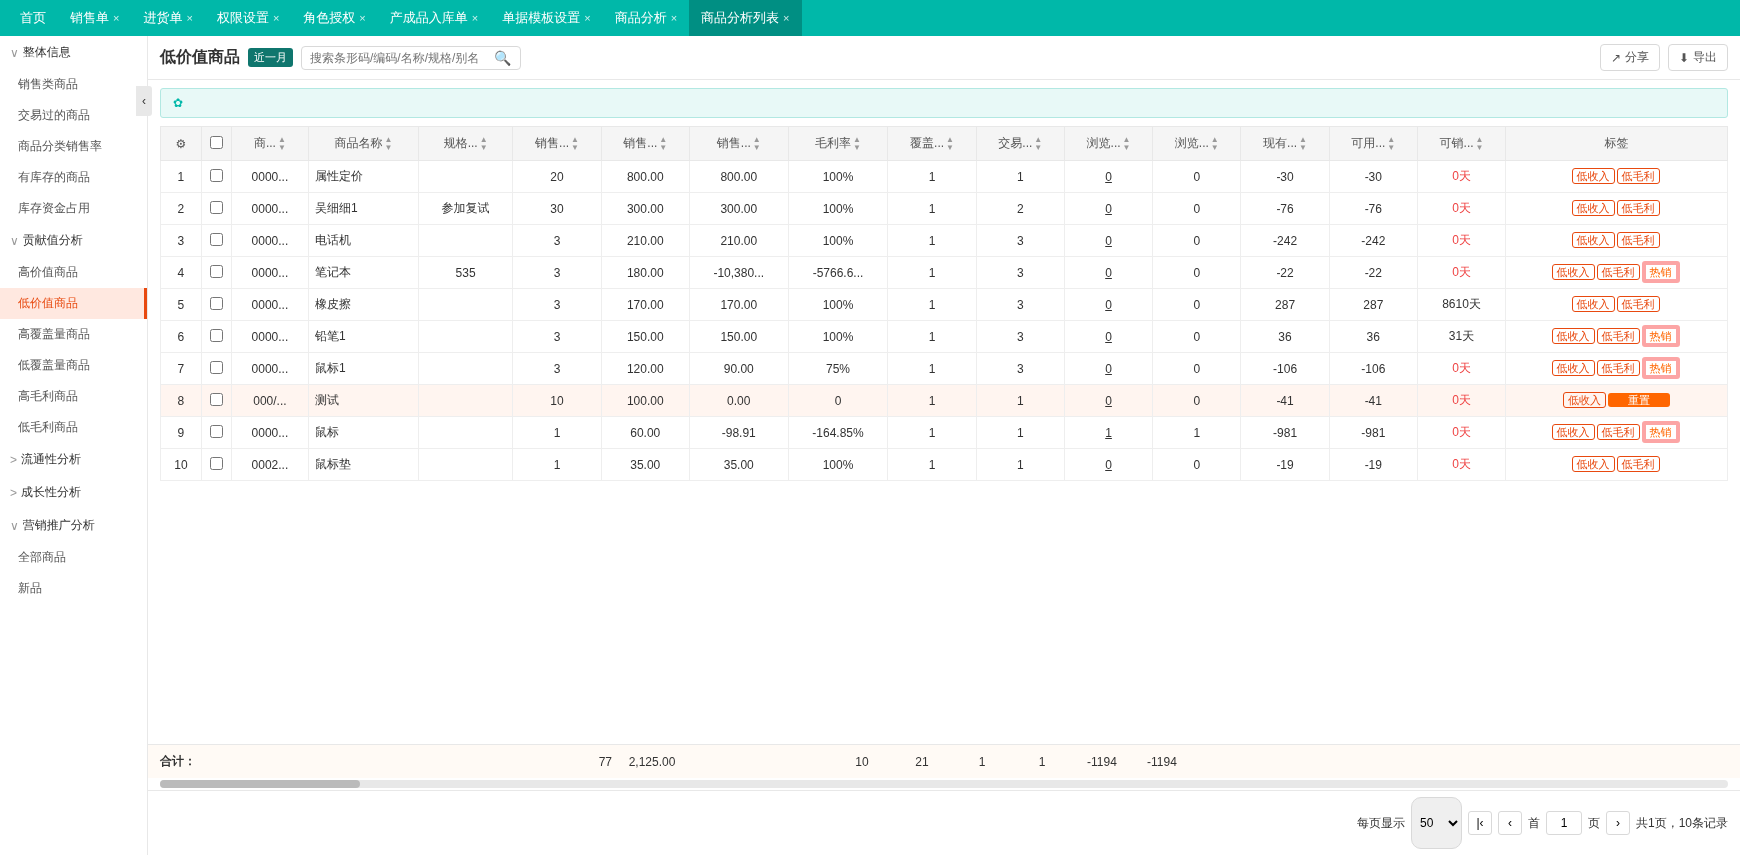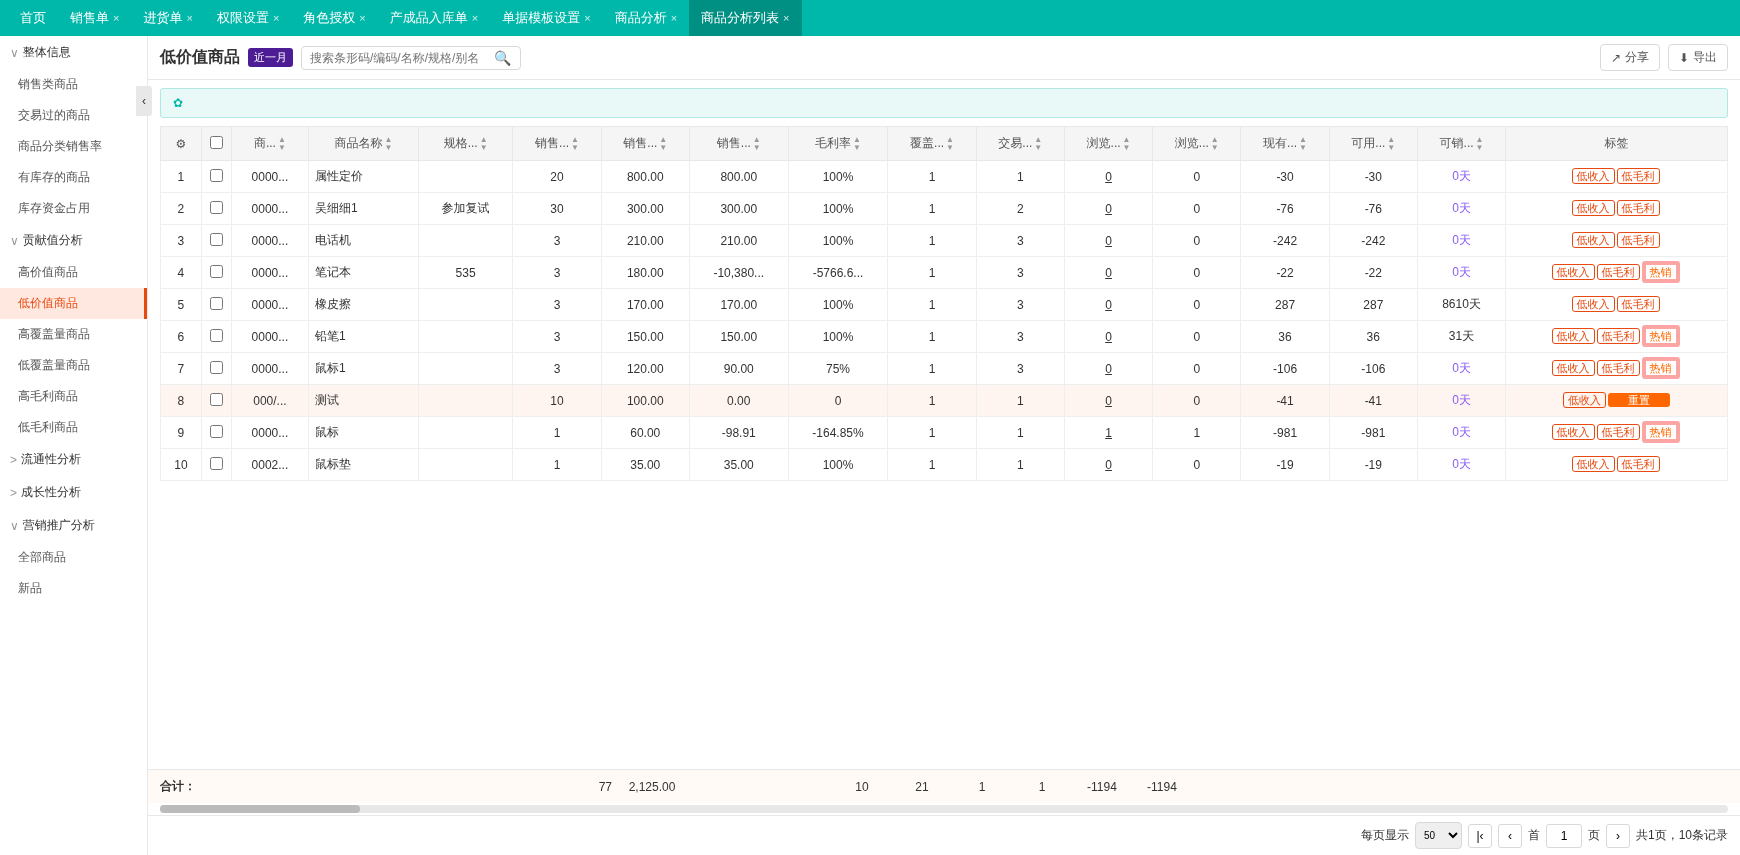--- a/index.html
+++ b/index.html
@@ -61,21 +61,21 @@
     
     .content-header {
       display: flex;
       align-items: center;
       padding: 8px 12px;
       border-bottom: 1px solid #e8e8e8;
       background: #fff;
     }
     .page-title { font-size: 16px; font-weight: bold; color: #333; margin-right: 8px; }
     .badge-month {
-      background: #4c1d95;
+      background: #0f766e;
       color: #fff;
       border-radius: 3px;
       padding: 2px 6px;
       font-size: 11px;
       margin-right: 8px;
     }
     .search-box {
       display: flex;
       align-items: center;
       border: 1px solid #d9d9d9;
@@ -155,21 +155,21 @@
       border: 1px solid #eee;
       text-align: center;
       color: #333;
       white-space: nowrap;
     }
     .row-highlight td { background: #fff5f0 !important; }
     
     .tag-low-income { color: #e8490f; border: 1px solid #e8490f; border-radius: 3px; padding: 1px 4px; font-size: 11px; margin-right: 2px; }
     .tag-hot { color: #ff6600; border: 4px solid #fca5a5; border-radius: 3px; padding: 1px 4px; font-size: 11px; margin-right: 2px; }
     .tag-orange { background: #ff6600; color: #fff; border-radius: 3px; padding: 1px 20px; font-size: 11px; }
-    .days-zero { color: #8b5cf6; }
+    .days-zero { color: #ef4444; }
     .days-normal { color: #333; }
     .underline { text-decoration: underline; cursor: pointer; }
     .checkbox-col { width: 30px; }
     
     
     .table-footer {
       background: #fffaf5;
       border-top: 1px solid #e8e8e8;
       padding: 8px 12px;
       display: flex;
@@ -186,23 +186,23 @@
       align-items: center;
       justify-content: flex-end;
       padding: 6px 12px;
       border-top: 1px solid #e8e8e8;
       background: #fff;
       gap: 6px;
       font-size: 12px;
     }
     .page-size-select {
       border: 1px solid #d9d9d9;
-      border-radius: 4px;
-      padding: 6px 4px;
-      font-size: 10px;
+      border-radius: 10px;
+      padding: 17px 4px;
+      font-size: 12px;
     }
     .page-btn {
       width: 24px;
       height: 24px;
       border: 1px solid #d9d9d9;
       border-radius: 3px;
       background: #fff;
       cursor: pointer;
       display: flex;
       align-items: center;

